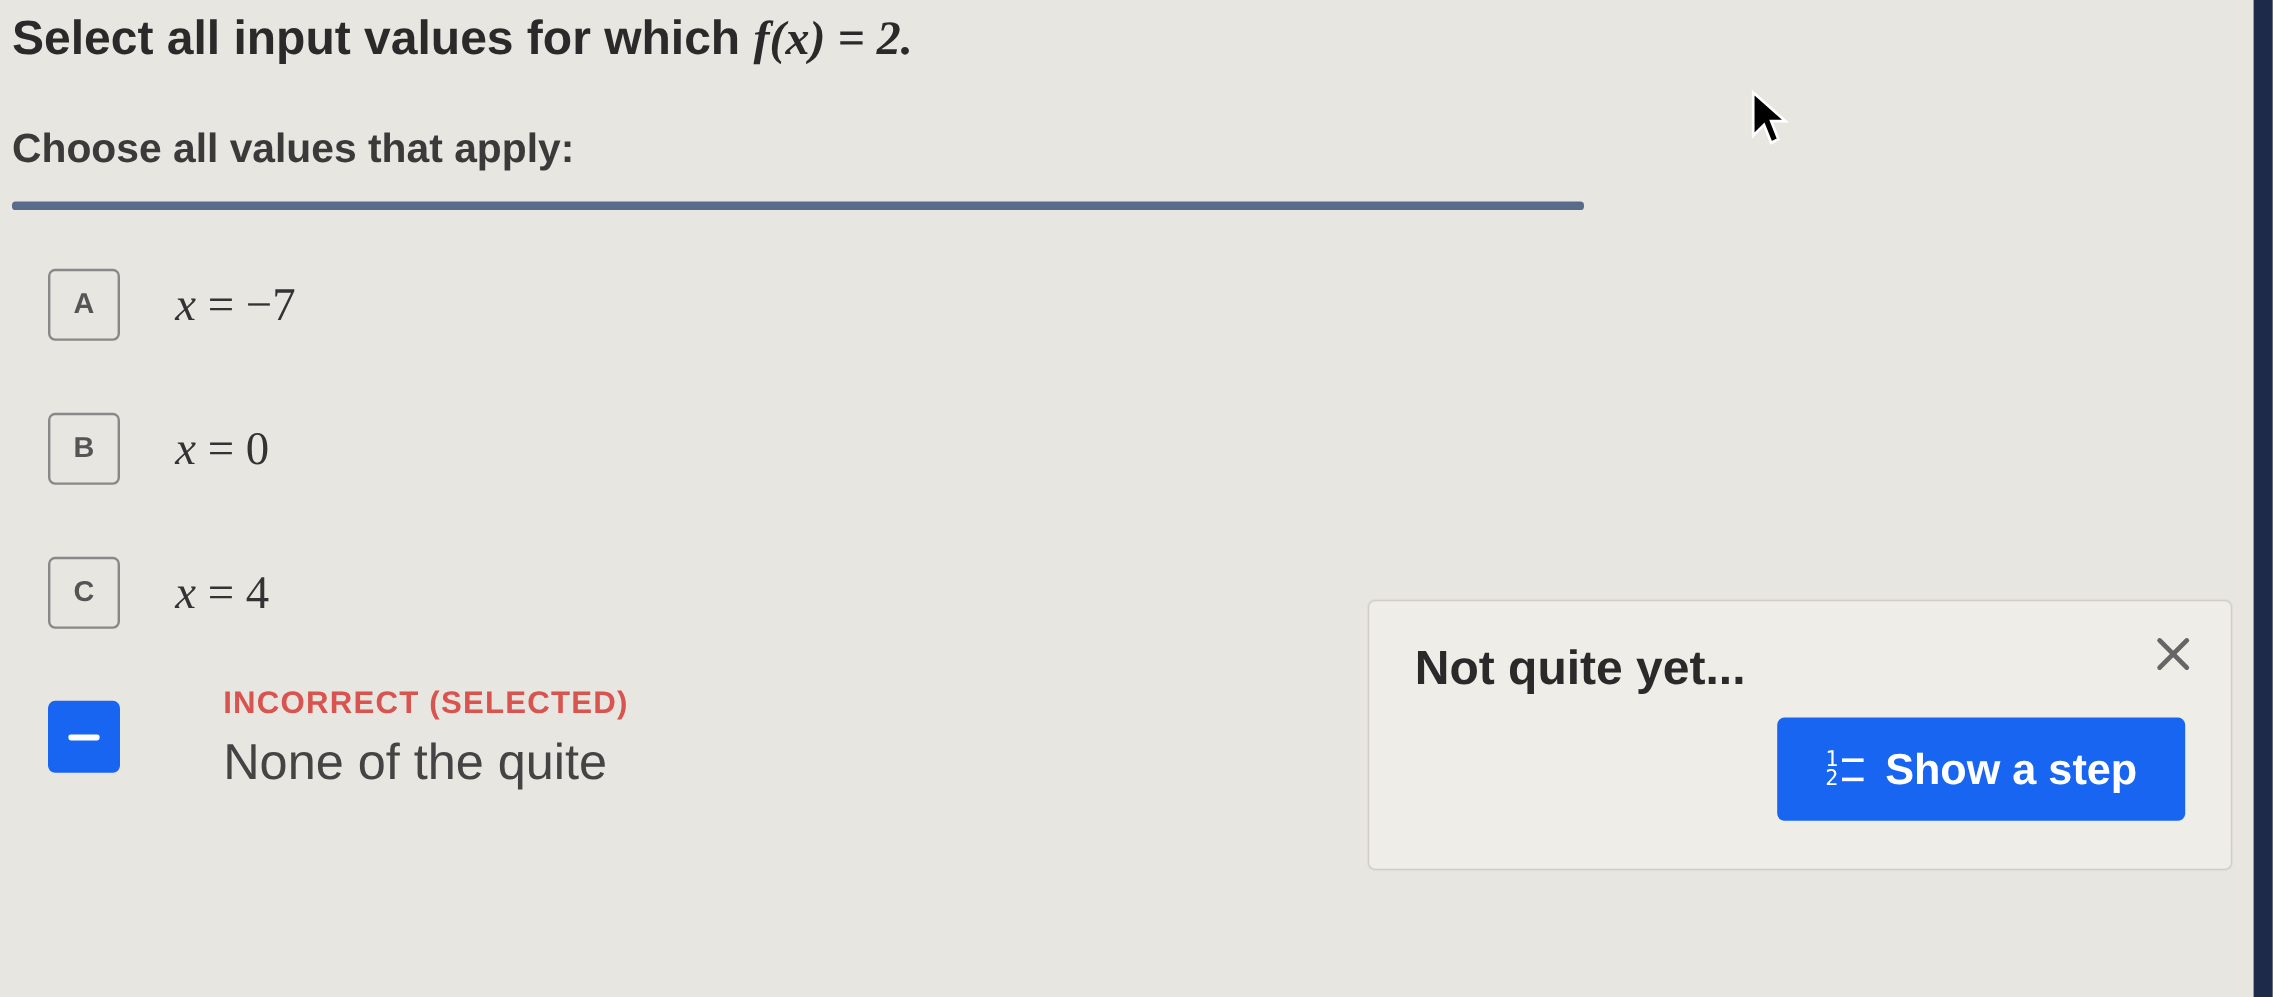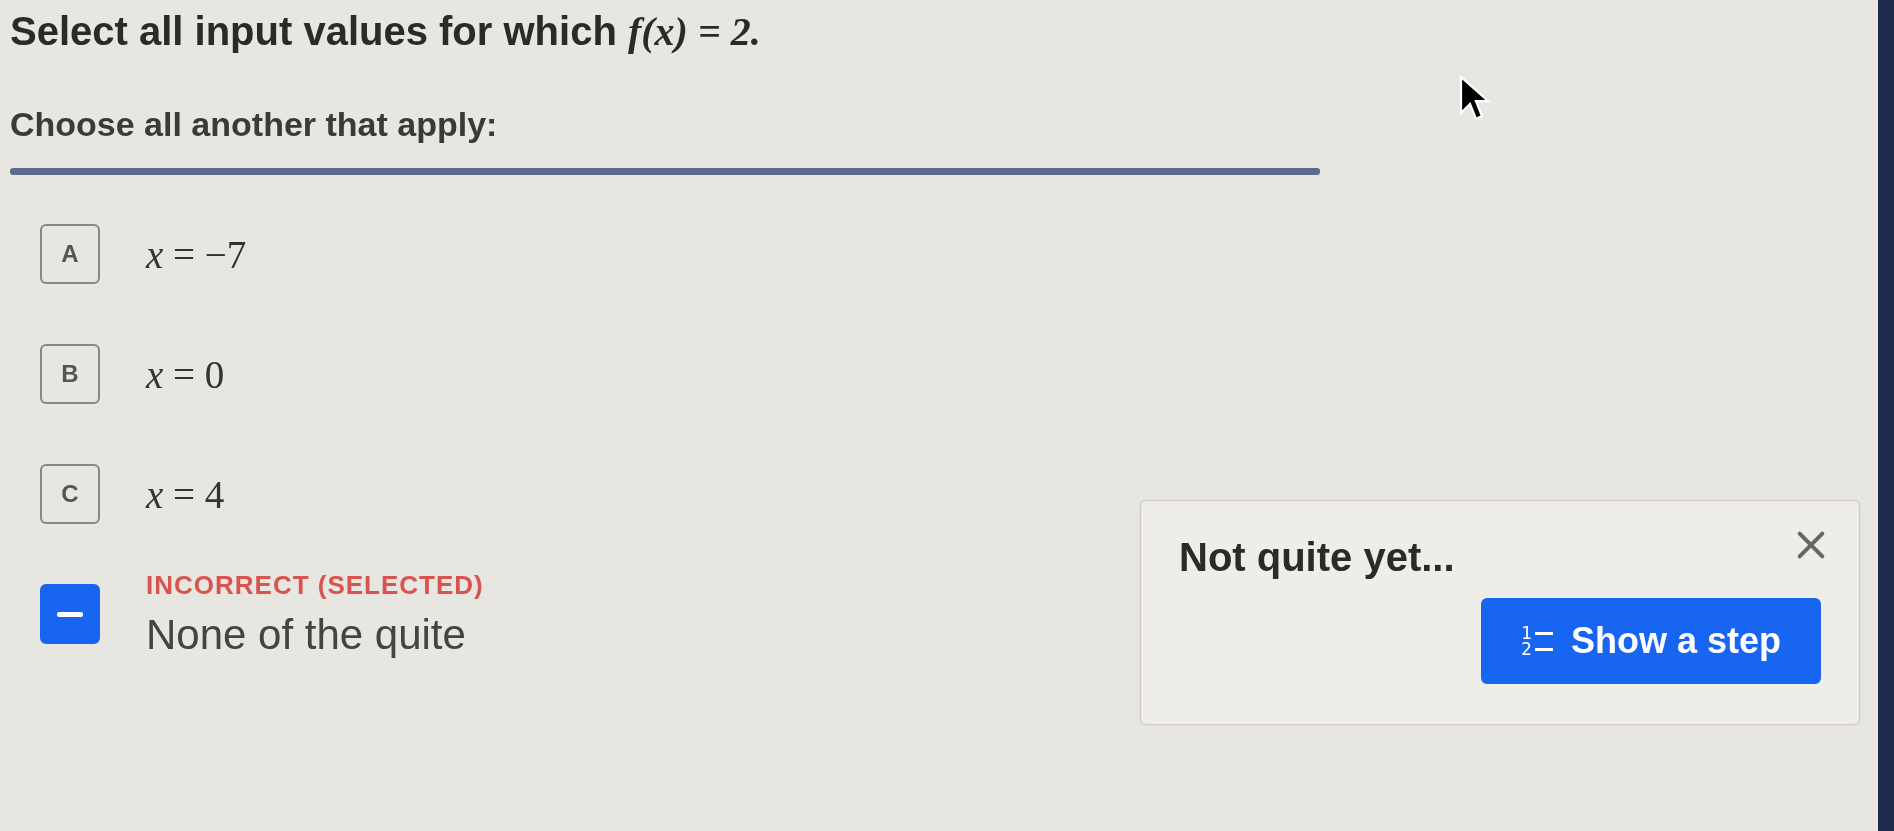--- a/index.html
+++ b/index.html
@@ -172,21 +172,21 @@
 </head>
 <body>
 
 <div class="content">
 
   <div class="question-title">
     <span>Select all input values for which </span>
     <span class="math-func">f(x) = 2.</span>
   </div>
 
-  <div class="instruction">Choose all another that apply:</div>
+  <div class="instruction">Choose all values that apply:</div>
 
   <div class="divider"></div>
 
   <div class="option-row">
     <div class="option-box">
       <span>A</span>
     </div>
     <div class="option-label">
       <span class="var">x</span><span> = −7</span>
     </div>
@@ -203,21 +203,21 @@
 
   <div class="option-row">
     <div class="option-box">
       <span>C</span>
     </div>
     <div class="option-label">
       <span class="var">x</span><span> = 4</span>
     </div>
   </div>
 
-  <div class="option-row" style="margin-bottom:0;">
+  <div class="option-row" style="margin-bottom:0;gap:40px;">
     <div class="option-box selected">
       <span class="minus"></span>
     </div>
     <div class="option-meta">
       <div class="incorrect-tag">INCORRECT (SELECTED)</div>
       <div class="none-label">None of the quite</div>
     </div>
   </div>
 
 </div>

